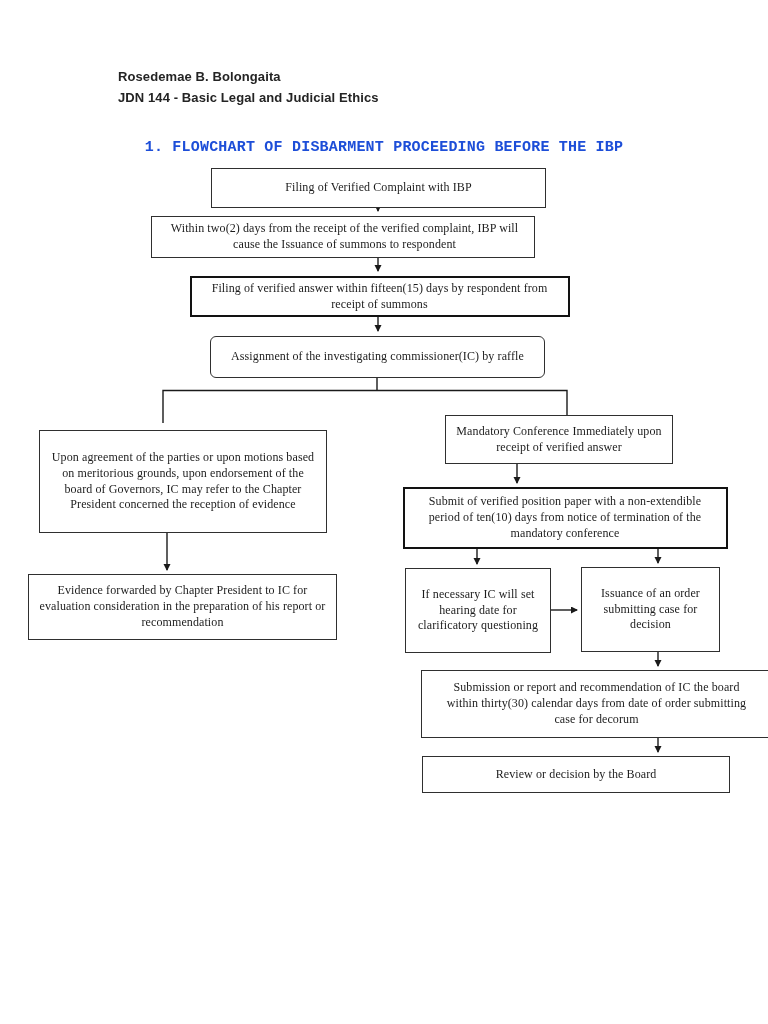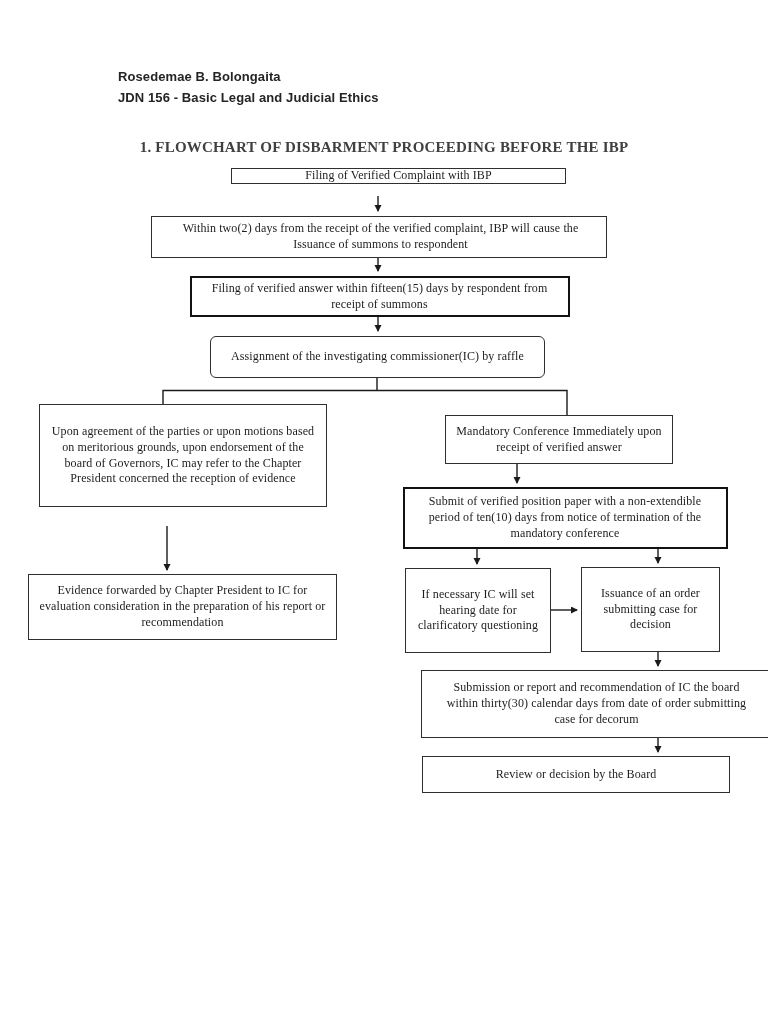--- a/index.html
+++ b/index.html
@@ -27,25 +27,25 @@
     line-height: 21px;
     color: #242424;
     letter-spacing: 0.1px;
   }
   .doc-title {
     position: absolute;
     left: 0;
     right: 0;
     top: 139px;
     text-align: center;
-    font-family: Liberation Serif, serif;
+    font-family: Liberation Mono, monospace;
     font-weight: 700;
     font-size: 15px;
     letter-spacing: 0.2px;
-    color: #404040;
+    color: #1d4ed8;
   }
   .connectors {
     position: absolute;
     left: 0;
     top: 0;
     width: 768px;
     height: 1024px;
     pointer-events: none;
   }
   .node {
@@ -61,41 +61,41 @@
     font-size: 12px;
     line-height: 1.33;
     padding: 2px 9px;
     letter-spacing: 0.1px;
   }
   .node.bold-border {
     border-width: 2.5px;
     border-color: #121212;
     padding-left: 8px;
   }
-  #n1  { left: 211px; top: 168px; width: 335px; height: 16px; margin-left: 20px; }
-  #n2  { left: 151px; top: 216px; width: 456px; height: 42px; padding-left: 12px; }
+  #n1  { left: 211px; top: 168px; width: 335px; height: 40px; }
+  #n2  { left: 151px; top: 216px; width: 384px; height: 42px; padding-left: 12px; }
   #n3  { left: 190px; top: 276px; width: 380px; height: 41px; }
   #n4  { left: 210px; top: 336px; width: 335px; height: 42px; border-radius: 6px; }
-  #n5  { left: 39px;  top: 404px; width: 288px; height: 103px; }
+  #n5  { left: 39px;  top: 430px; width: 288px; height: 103px; }
   #n6  { left: 28px;  top: 574px; width: 309px; height: 66px; }
   #n7  { left: 445px; top: 415px; width: 228px; height: 49px; }
   #n8  { left: 403px; top: 487px; width: 325px; height: 62px; }
   #n9  { left: 405px; top: 568px; width: 146px; height: 85px; }
   #n10 { left: 581px; top: 567px; width: 139px; height: 85px; }
   #n11 { left: 421px; top: 670px; width: 351px; height: 68px; padding: 2px 20px; }
   #n12 { left: 422px; top: 756px; width: 308px; height: 37px; }
 </style>
 </head>
 <body>
 
 <div class="page">
 
   <div class="author-block">
     <div>Rosedemae B. Bolongaita</div>
-    <div>JDN 156 - Basic Legal and Judicial Ethics</div>
+    <div>JDN 144 - Basic Legal and Judicial Ethics</div>
   </div>
 
   <div class="doc-title">1. FLOWCHART OF DISBARMENT PROCEEDING BEFORE THE IBP</div>
 
   <svg class="connectors" viewBox="0 0 768 1024" xmlns="http://www.w3.org/2000/svg">
     <defs>
       <marker id="arrow" markerUnits="userSpaceOnUse" markerWidth="9" markerHeight="9" refX="6" refY="3.5" orient="auto">
         <path d="M0,0 L7,3.5 L0,7 Z" fill="#1a1a1a"></path>
       </marker>
     </defs>

